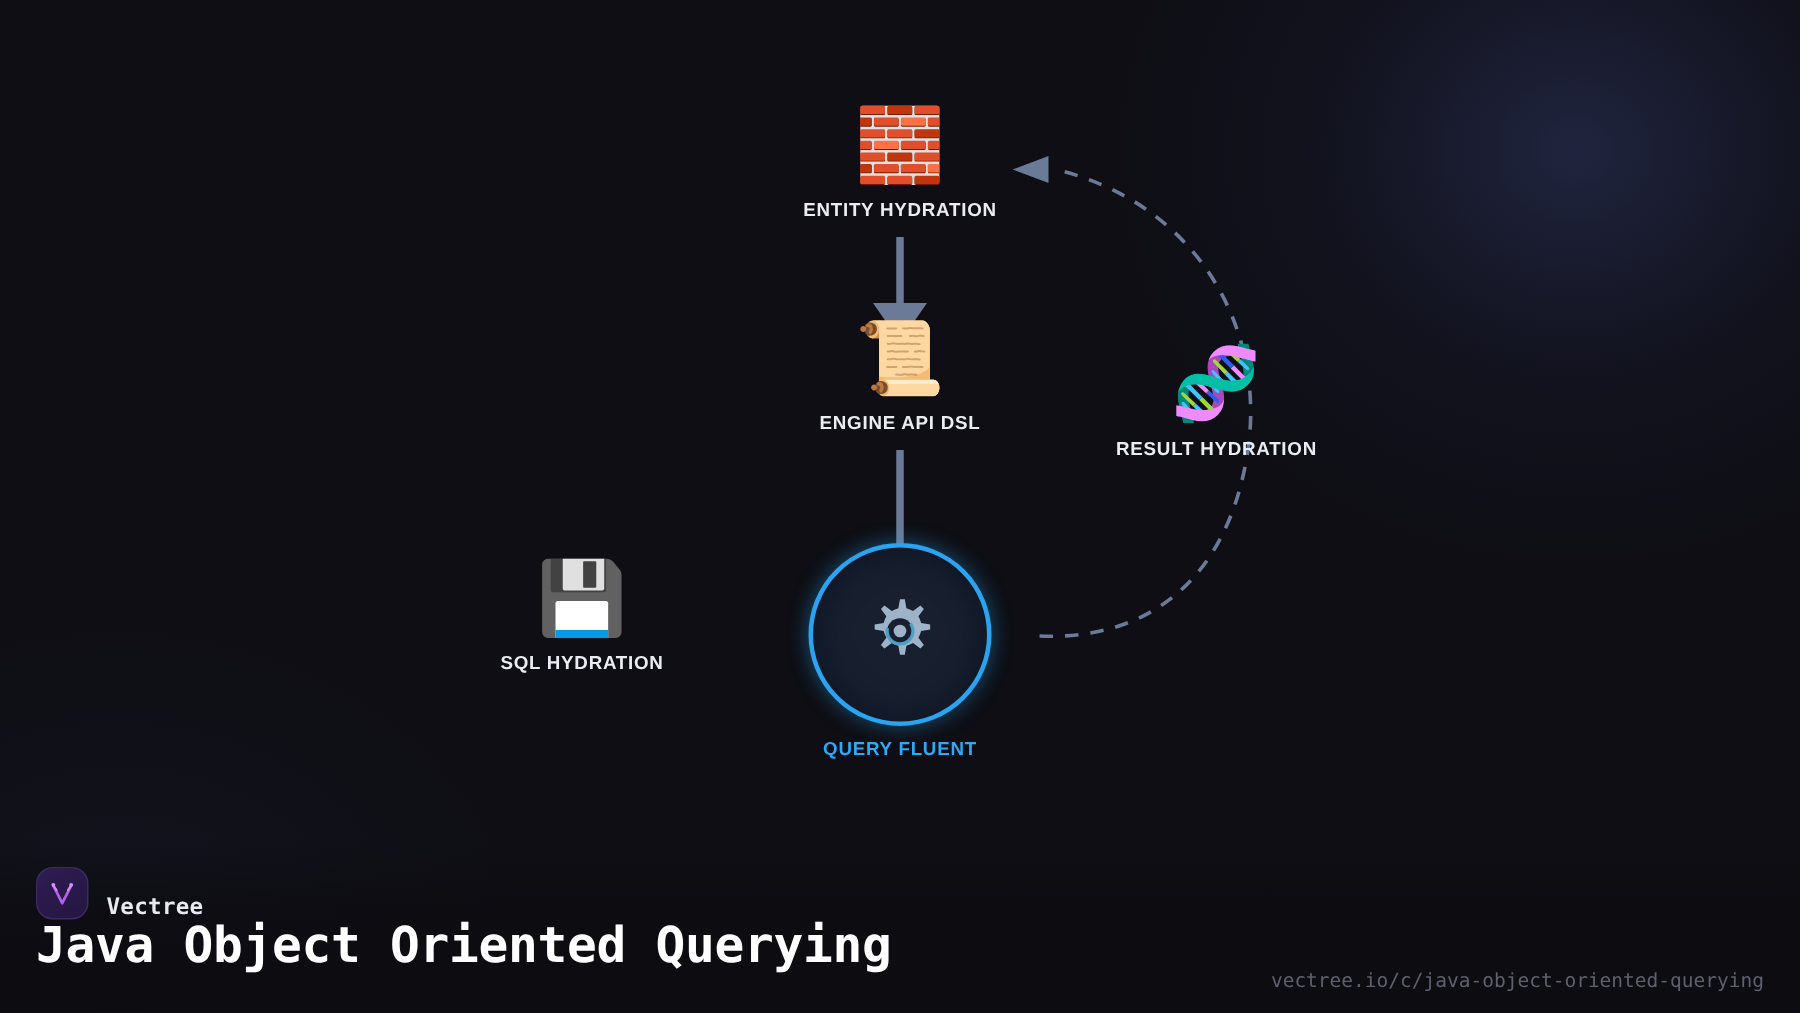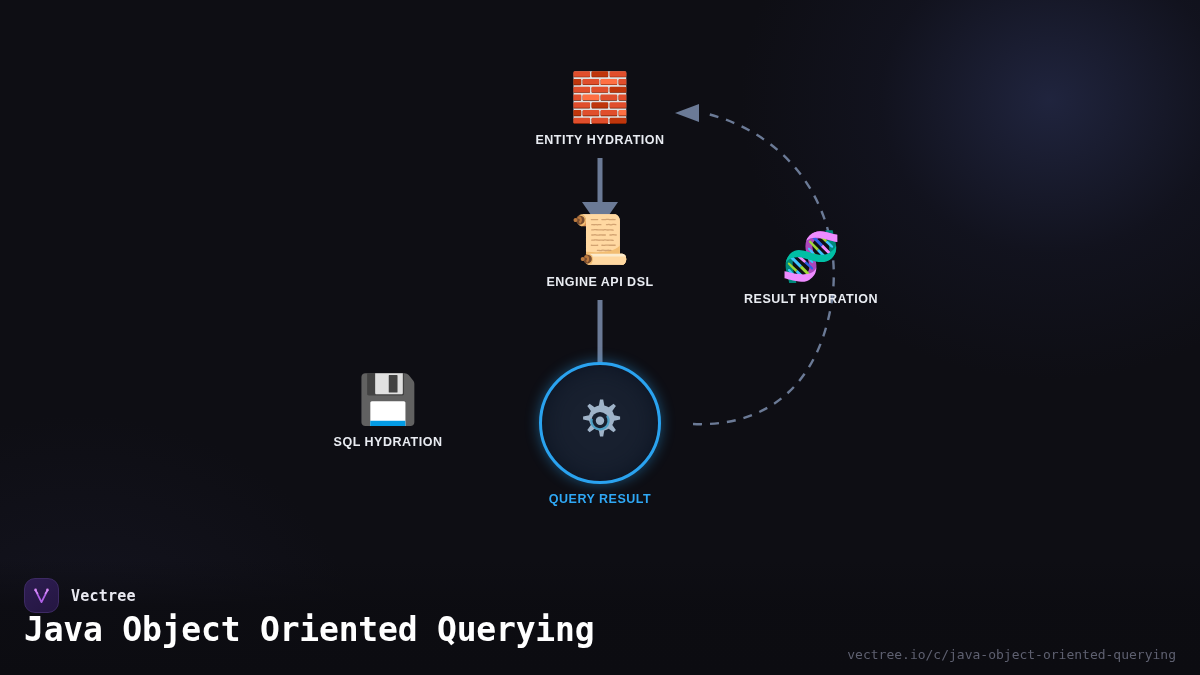--- a/index.html
+++ b/index.html
@@ -96,21 +96,21 @@
     bottom: 0;
     width: 1200px;
     height: 115px;
     background: linear-gradient(to bottom, rgba(14,14,20,0) 0%, rgba(12,12,17,0.85) 40%, #0c0c11 100%);
   }
   #brand-row {
     position: absolute;
     left: 24px;
     top: 18px;
     display: flex;
-    align-items: center;
+    align-items: flex-end;
     gap: 12px;
   }
   #brand-logo {
     width: 33px;
     height: 33px;
     border-radius: 11px;
     background: linear-gradient(145deg, #2e1d52, #241641);
     border: 1px solid #3d2a63;
     display: flex;
     align-items: center;
@@ -184,21 +184,21 @@
     <div class="node-circle-wrap">
       <span>
         <svg class="gear-svg" width="56" height="56" viewBox="0 0 56 56" aria-hidden="true">
           <path fill="#9fb3c8" d="M28 4.5l3.2 0 1.1 6.0a18 18 0 0 1 4.4 1.8l4.9-3.6 2.3 2.3-3.6 4.9a18 18 0 0 1 1.8 4.4l6.0 1.1 0 3.2-6.0 1.1a18 18 0 0 1-1.8 4.4l3.6 4.9-2.3 2.3-4.9-3.6a18 18 0 0 1-4.4 1.8l-1.1 6.0-3.2 0-1.1-6.0a18 18 0 0 1-4.4-1.8l-4.9 3.6-2.3-2.3 3.6-4.9a18 18 0 0 1-1.8-4.4l-6.0-1.1 0-3.2 6.0-1.1a18 18 0 0 1 1.8-4.4l-3.6-4.9 2.3-2.3 4.9 3.6a18 18 0 0 1 4.4-1.8z"></path>
           <circle cx="28" cy="25.7" r="8.6" fill="#18202f"></circle>
           <circle cx="28" cy="25.7" r="8.6" fill="none" stroke="#4f9fc4" stroke-width="2.2" stroke-dasharray="34 20" transform="rotate(-35 28 25.7)"></circle>
           <circle cx="28" cy="25.7" r="4.2" fill="#9fb3c8"></circle>
         </svg>
       </span>
     </div>
-    <div class="node-label accent">QUERY RESULT</div>
+    <div class="node-label accent">QUERY FLUENT</div>
   </div>
 
   <div class="node" style="left:388px; top:410px;">
     <div class="node-emoji">💾</div>
     <div class="node-label">SQL HYDRATION</div>
   </div>
 
   <div class="node" style="left:811px; top:267px;">
     <div class="node-emoji">🧬</div>
     <div class="node-label">RESULT HYDRATION</div>

